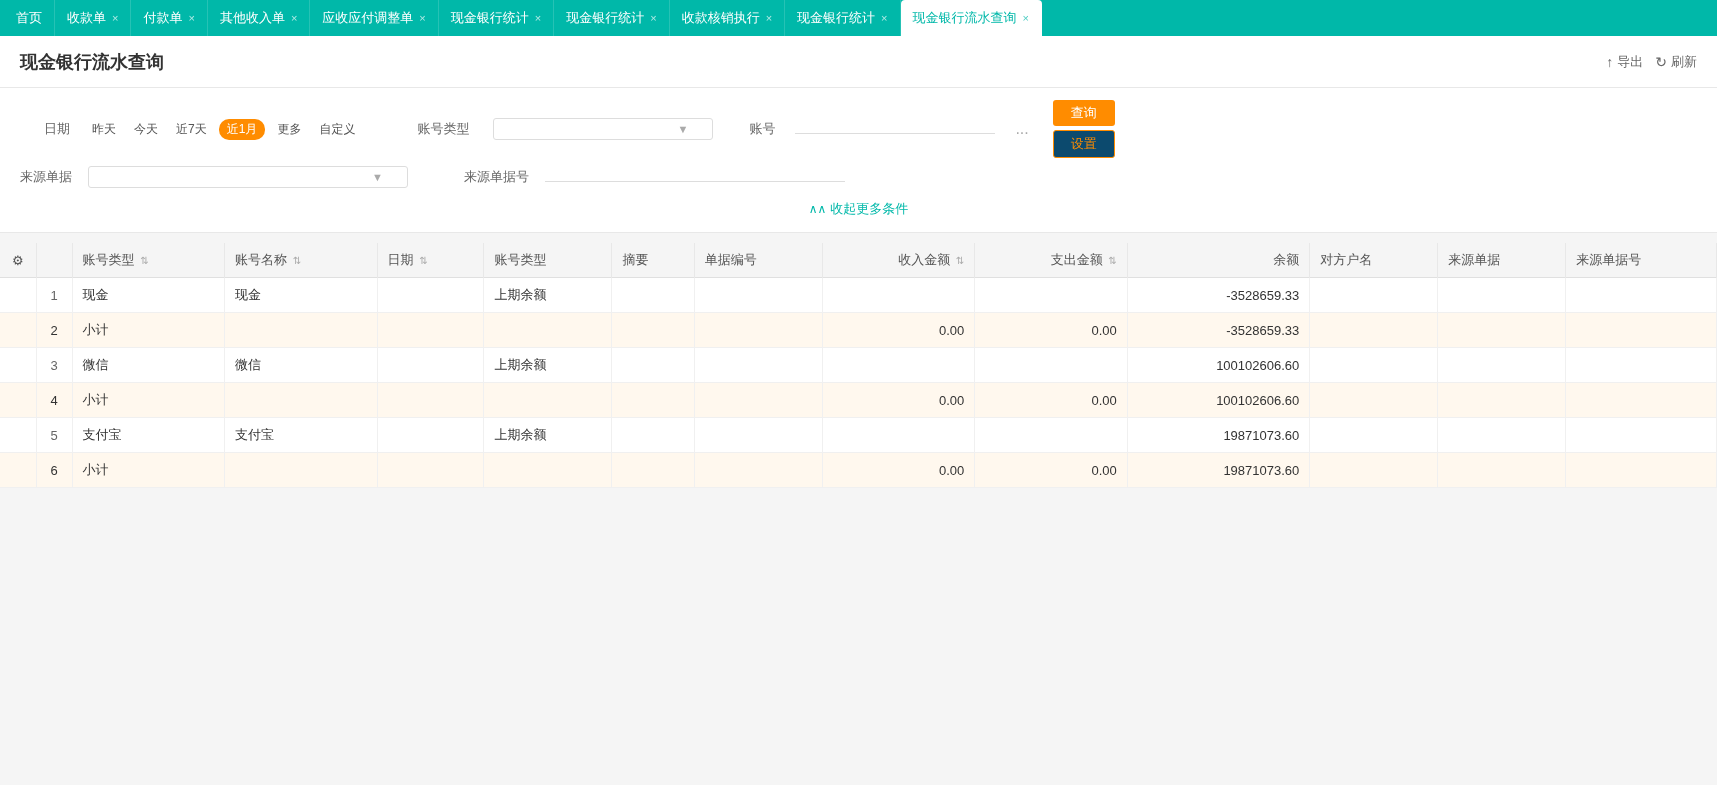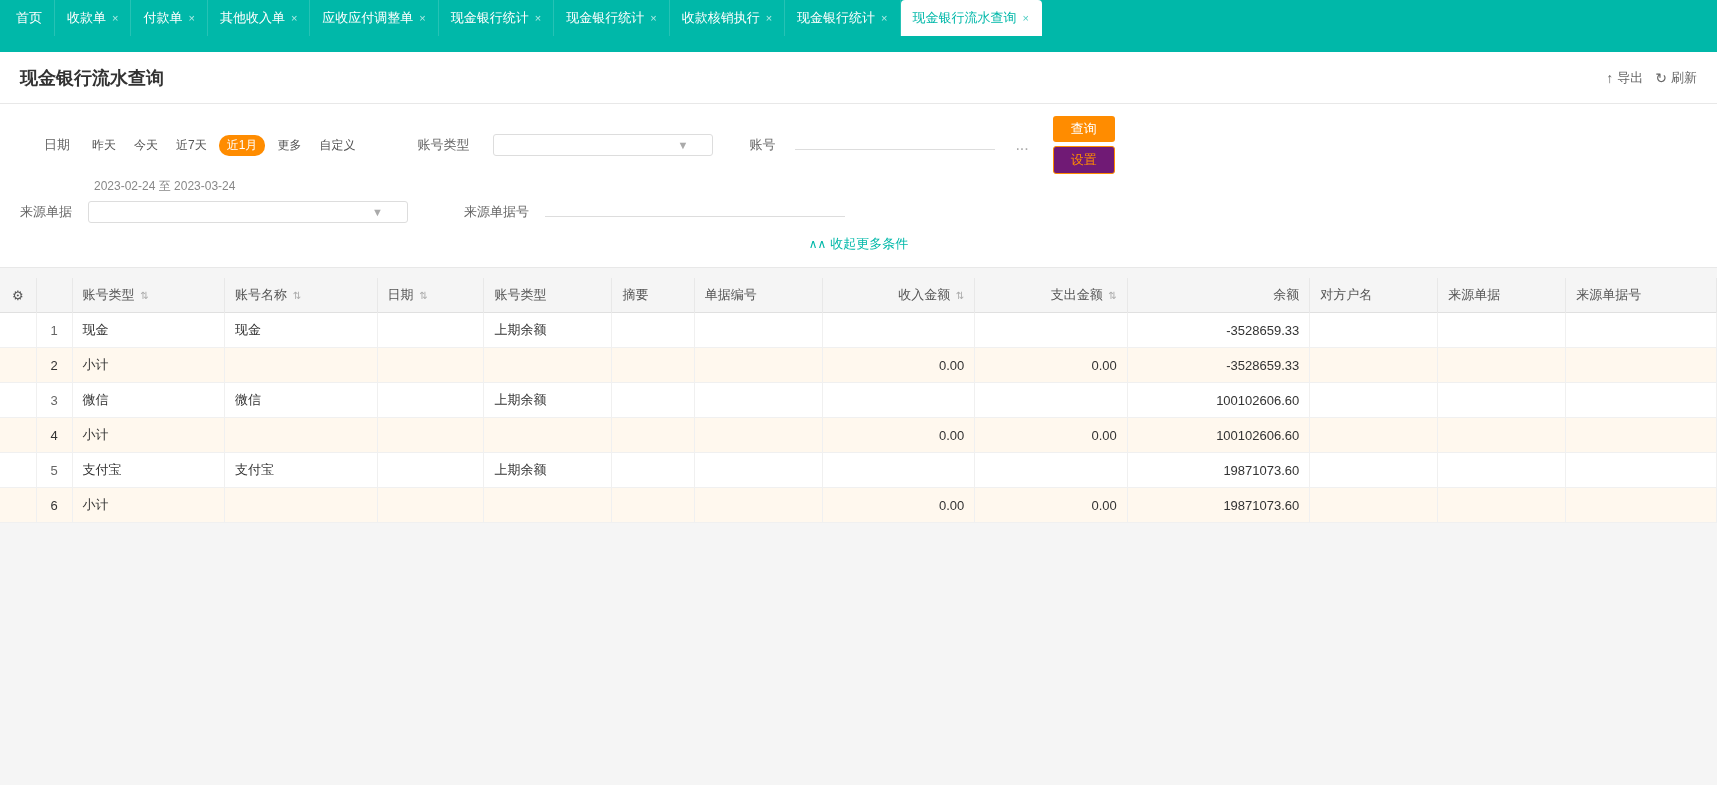--- a/index.html
+++ b/index.html
@@ -2,21 +2,22 @@
 <html><head>
   <meta charset="utf-8">
   <style>
     * { box-sizing: border-box; margin: 0; padding: 0; font-family: 'Microsoft YaHei', Arial, sans-serif; font-size: 13px; }
     body { background: #f5f5f5; }
 
     
     .top-nav {
       background: #00b8a9;
       display: flex;
-      height: 52px;
+      align-items: center;
+      height: 36px;
       padding: 0 4px;
       overflow: hidden;
     }
     .nav-item {
       color: #fff;
       padding: 0 12px;
       height: 36px;
       display: flex;
       align-items: center;
       cursor: pointer;
@@ -128,21 +129,21 @@
     .query-btn {
       background: #ff8c00;
       color: #fff;
       border: none;
       border-radius: 3px;
       padding: 4px 18px;
       cursor: pointer;
       font-size: 13px;
     }
     .setting-btn {
-      background: #701a75;
+      background: #0c4a6e;
       color: #ff8c00;
       border: 1px solid #ff8c00;
       border-radius: 3px;
       padding: 4px 14px;
       cursor: pointer;
       font-size: 13px;
     }
     .btn-group {
       display: flex;
       flex-direction: column;
@@ -290,23 +291,20 @@
     <span style="margin-left:20px;color:#666;min-width:30px;">账号</span>
     <div style="border-bottom:1px solid #ddd;min-width:200px;padding:4px;"></div>
     <span class="more-btn">...</span>
 
     <div class="btn-group">
       <button class="query-btn">查询</button>
       <button class="setting-btn">设置</button>
     </div>
   </div>
 
-  <div style="margin-left:70px;margin-top:-4px;margin-bottom:6px;">
-    <span class="date-range">2023-02-24 至 2023-03-24</span>
-  </div>
 
   <div class="filter-row">
     <span class="filter-label">来源单据</span>
     <div class="filter-select" style="min-width:320px;">
       <span></span>
       <span style="color:#aaa;font-size:11px;">▼</span>
     </div>
     <span style="margin-left:40px;color:#666;min-width:60px;">来源单据号</span>
     <div style="border-bottom:1px solid #ddd;min-width:300px;padding:4px;"></div>
   </div>

